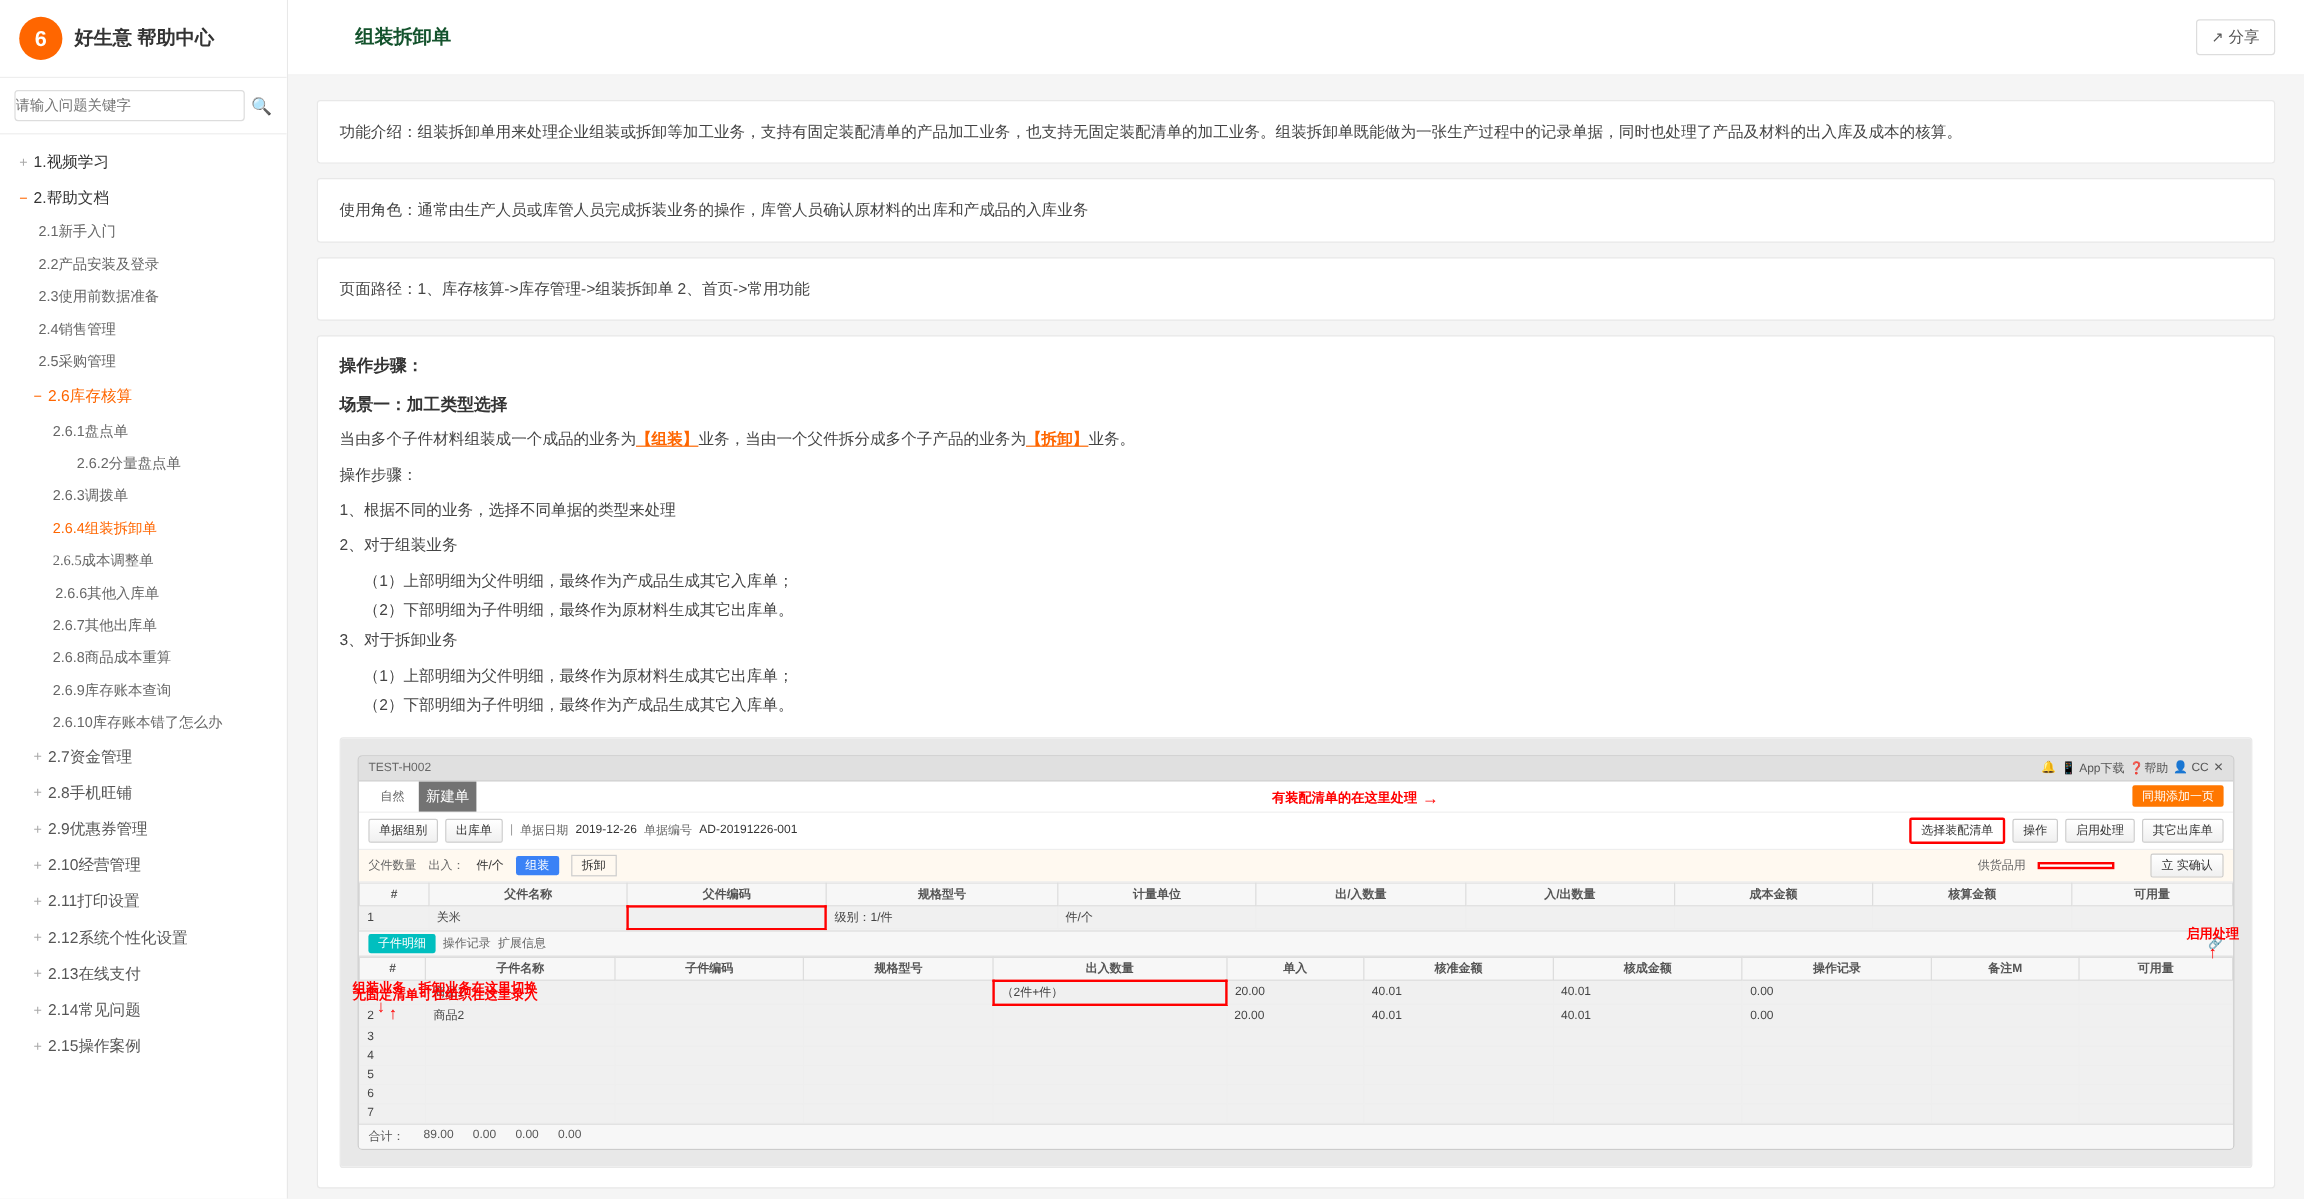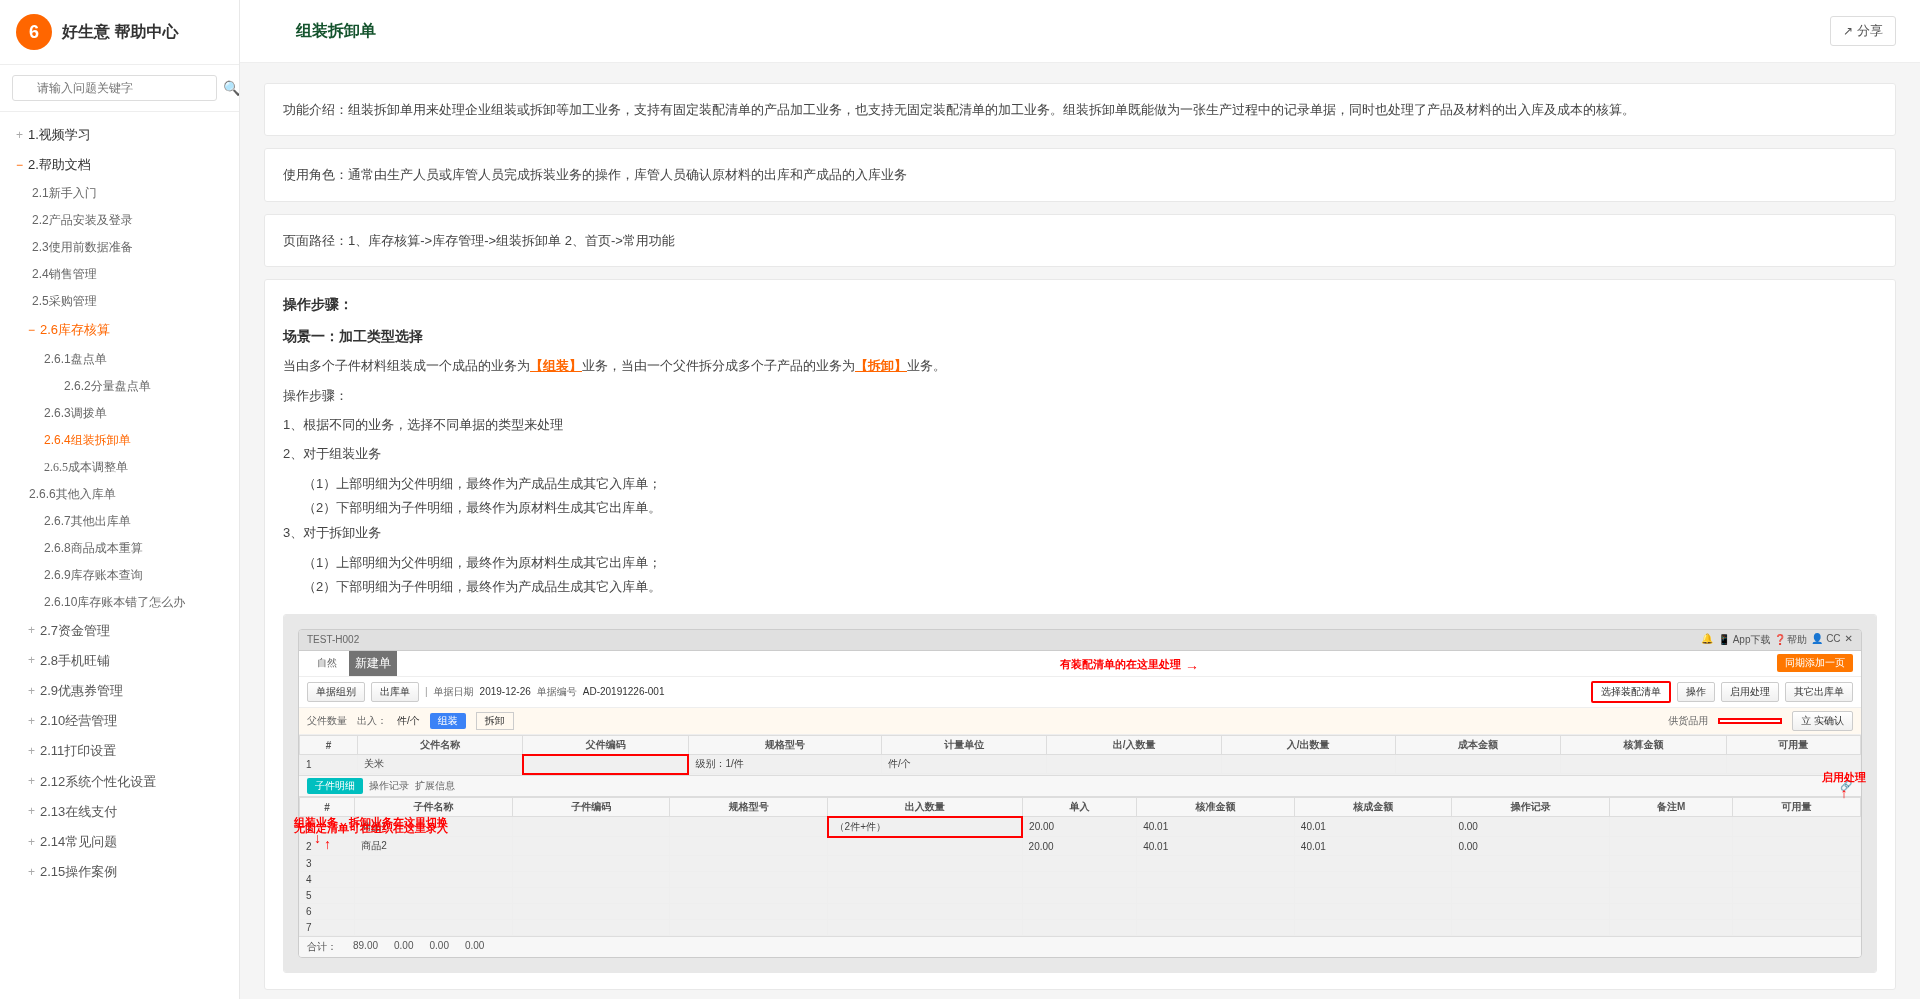--- a/index.html
+++ b/index.html
@@ -43,21 +43,21 @@
       padding: 10px 12px;
       border-bottom: 1px solid #eee;
       display: flex;
       align-items: center;
       background: #fff;
     }
     .search-input {
       flex: 1;
       border: 1px solid #ddd;
       border-radius: 3px;
-      padding: 5px 24px;
+      padding: 5px 0;
       font-size: 12px;
       color: #999;
       outline: none;
     }
     .search-icon-btn {
       margin-left: 6px;
       color: #999;
       cursor: pointer;
       font-size: 14px;
     }
@@ -301,21 +301,21 @@
     <div class="nav-item active" style="padding-left:28px;">
       <span class="prefix minus">−</span>
       <span>2.6库存核算</span>
     </div>
 
     <div class="nav-child" style="padding-left:44px;">2.6.1盘点单</div>
     <div class="nav-child" style="padding-left:64px;">2.6.2分量盘点单</div>
     <div class="nav-child" style="padding-left:44px;">2.6.3调拨单</div>
     <div class="nav-child active" style="padding-left:44px;">2.6.4组装拆卸单</div>
     <div class="nav-child" style="padding-left:44px;font-family:Liberation Serif, serif;">2.6.5成本调整单</div>
-    <div class="nav-child" style="padding-left:29px;">2.6.6其他入库单</div>
+    <div class="nav-child" style="padding-left:46px;">2.6.6其他入库单</div>
     <div class="nav-child" style="padding-left:44px;">2.6.7其他出库单</div>
     <div class="nav-child" style="padding-left:44px;">2.6.8商品成本重算</div>
     <div class="nav-child" style="padding-left:44px;">2.6.9库存账本查询</div>
     <div class="nav-child" style="padding-left:44px;">2.6.10库存账本错了怎么办</div>
 
     <div class="nav-item" style="padding-left:28px;">
       <span class="prefix">+</span>
       <span>2.7资金管理</span>
     </div>
     <div class="nav-item" style="padding-left:28px;">
@@ -435,21 +435,21 @@
 
             <div class="sim-section-header">
               <span style="font-size:10px; color:#666;text-align:center;">父件数量</span>
               <span style="font-size:10px; color:#666;">出入：</span>
               <span style="font-size:10px; color:#333;">件/个</span>
               <span class="tab-active">组装</span>
               <span style="border:1px solid #ccc; padding:1px 8px; font-size:10px; color:#333; cursor:pointer;">拆卸</span>
               <span style="flex:1;"></span>
               <span style="font-size:10px; color:#666;">供货品用</span>
               <span style="border:2px solid #f00; padding:1px 30px; font-size:10px; background:#fff;"></span>
-              <div class="sim-btn" style="margin-left:0;text-align:center;">立 实确认</div>
+              <div class="sim-btn" style="margin-left:20px;text-align:center;">立 实确认</div>
             </div>
 
             <div style="overflow-x:auto; margin:0 0 0 0;">
               <table class="sim-table">
                 <thead>
                   <tr>
                     <th>#</th>
                     <th>父件名称</th>
                     <th>父件编码</th>
                     <th>规格型号</th>

